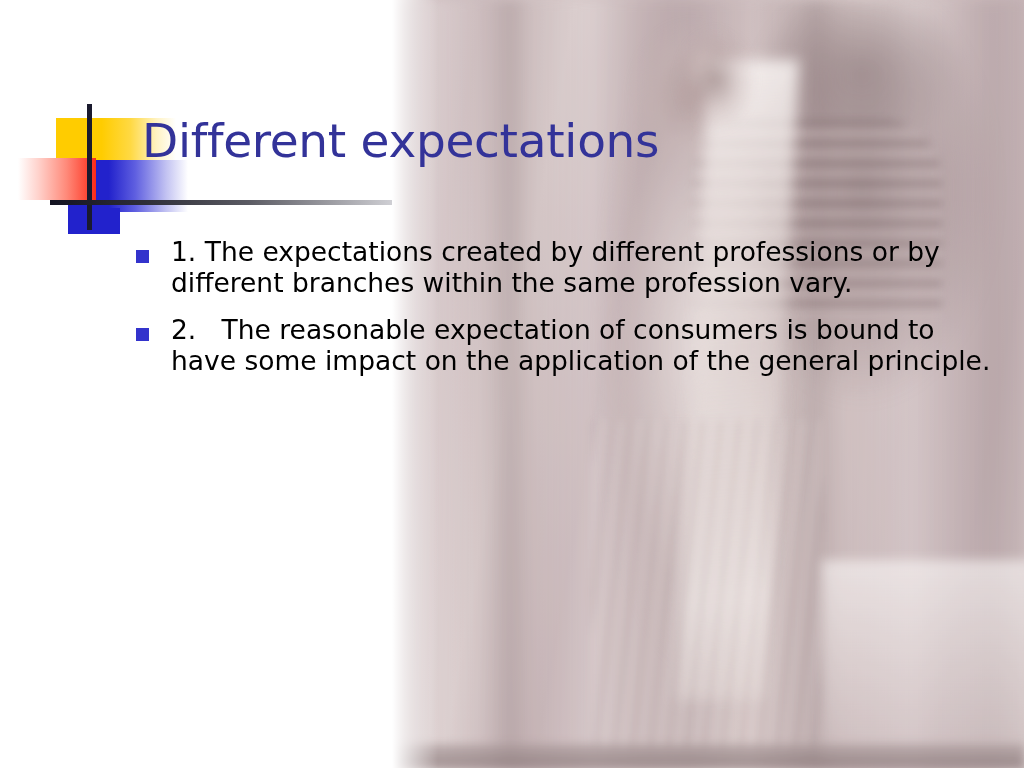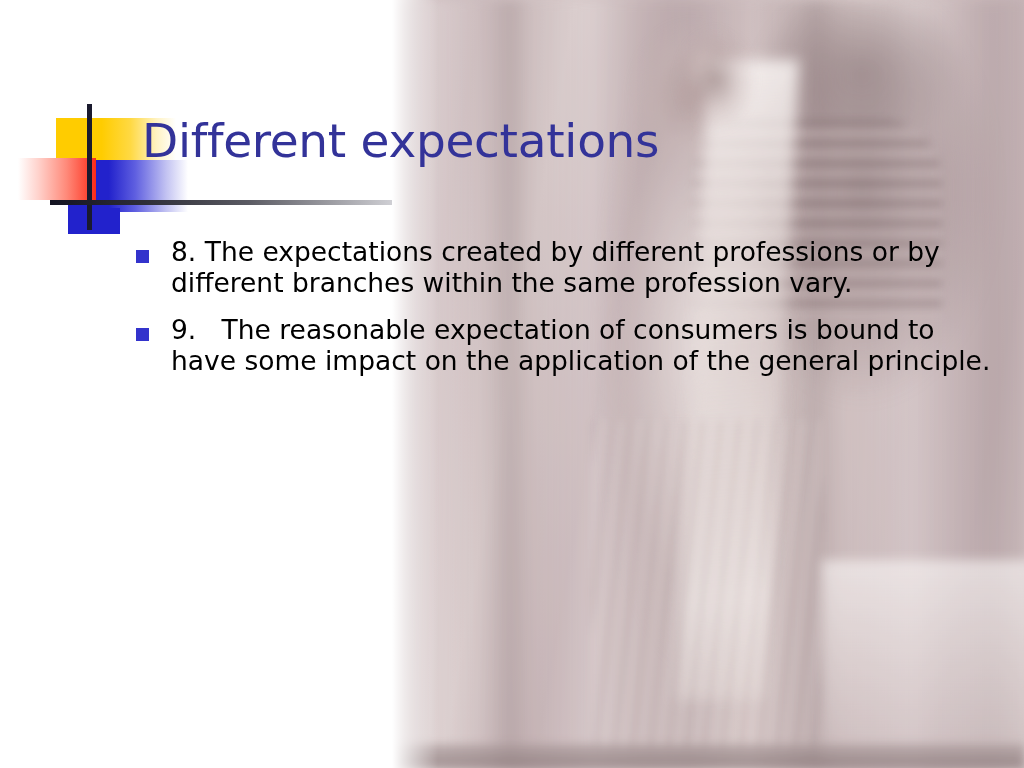--- a/index.html
+++ b/index.html
@@ -188,24 +188,24 @@
     <div class="line-v"></div>
     <div class="line-h"></div>
   </div>
 
   <div class="title">Different expectations</div>
 
   <div class="body">
 
     <div class="bullet">
       <span class="bullet-marker"></span>
-      <span class="bullet-text">8. The expectations created by different professions or by different branches within the same profession vary.</span>
+      <span class="bullet-text">1. The expectations created by different professions or by different branches within the same profession vary.</span>
     </div>
 
     <div class="bullet">
       <span class="bullet-marker"></span>
-      <span class="bullet-text">9.   The reasonable expectation of consumers is bound to have some impact on the application of the general principle.</span>
+      <span class="bullet-text">2.   The reasonable expectation of consumers is bound to have some impact on the application of the general principle.</span>
     </div>
 
 
   </div>
 
 </div>
 
 </body></html>

